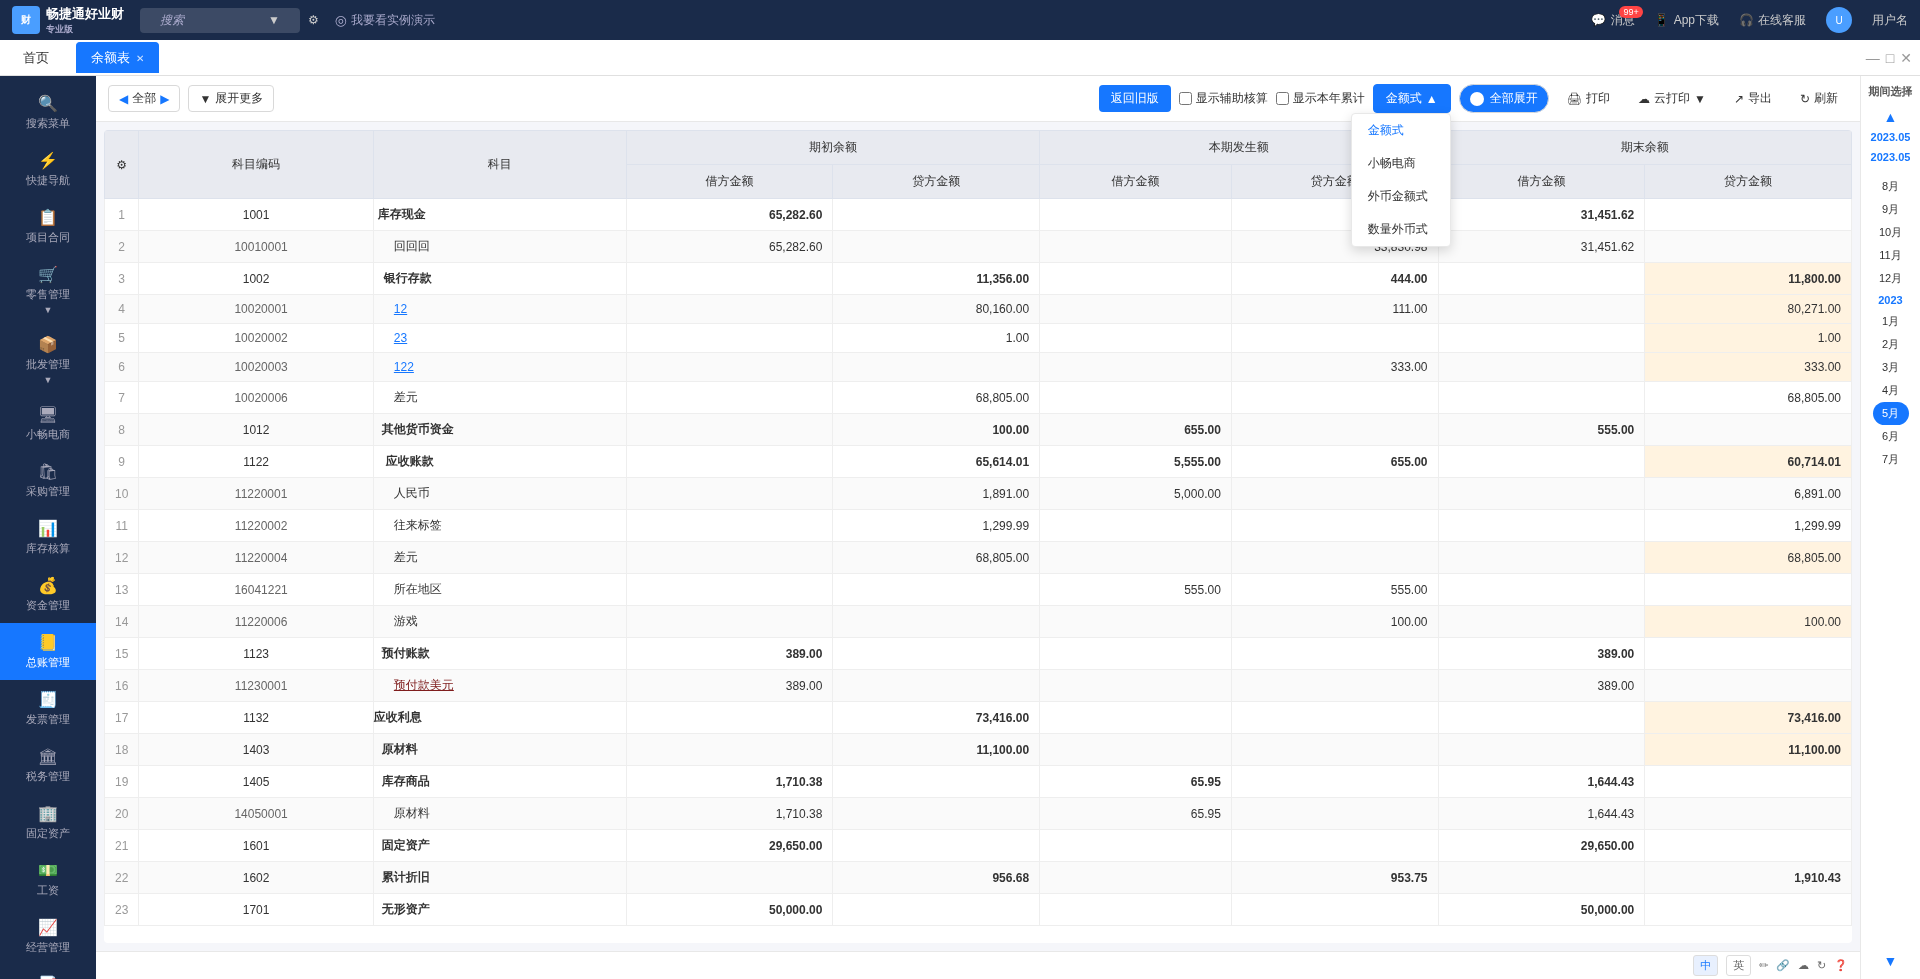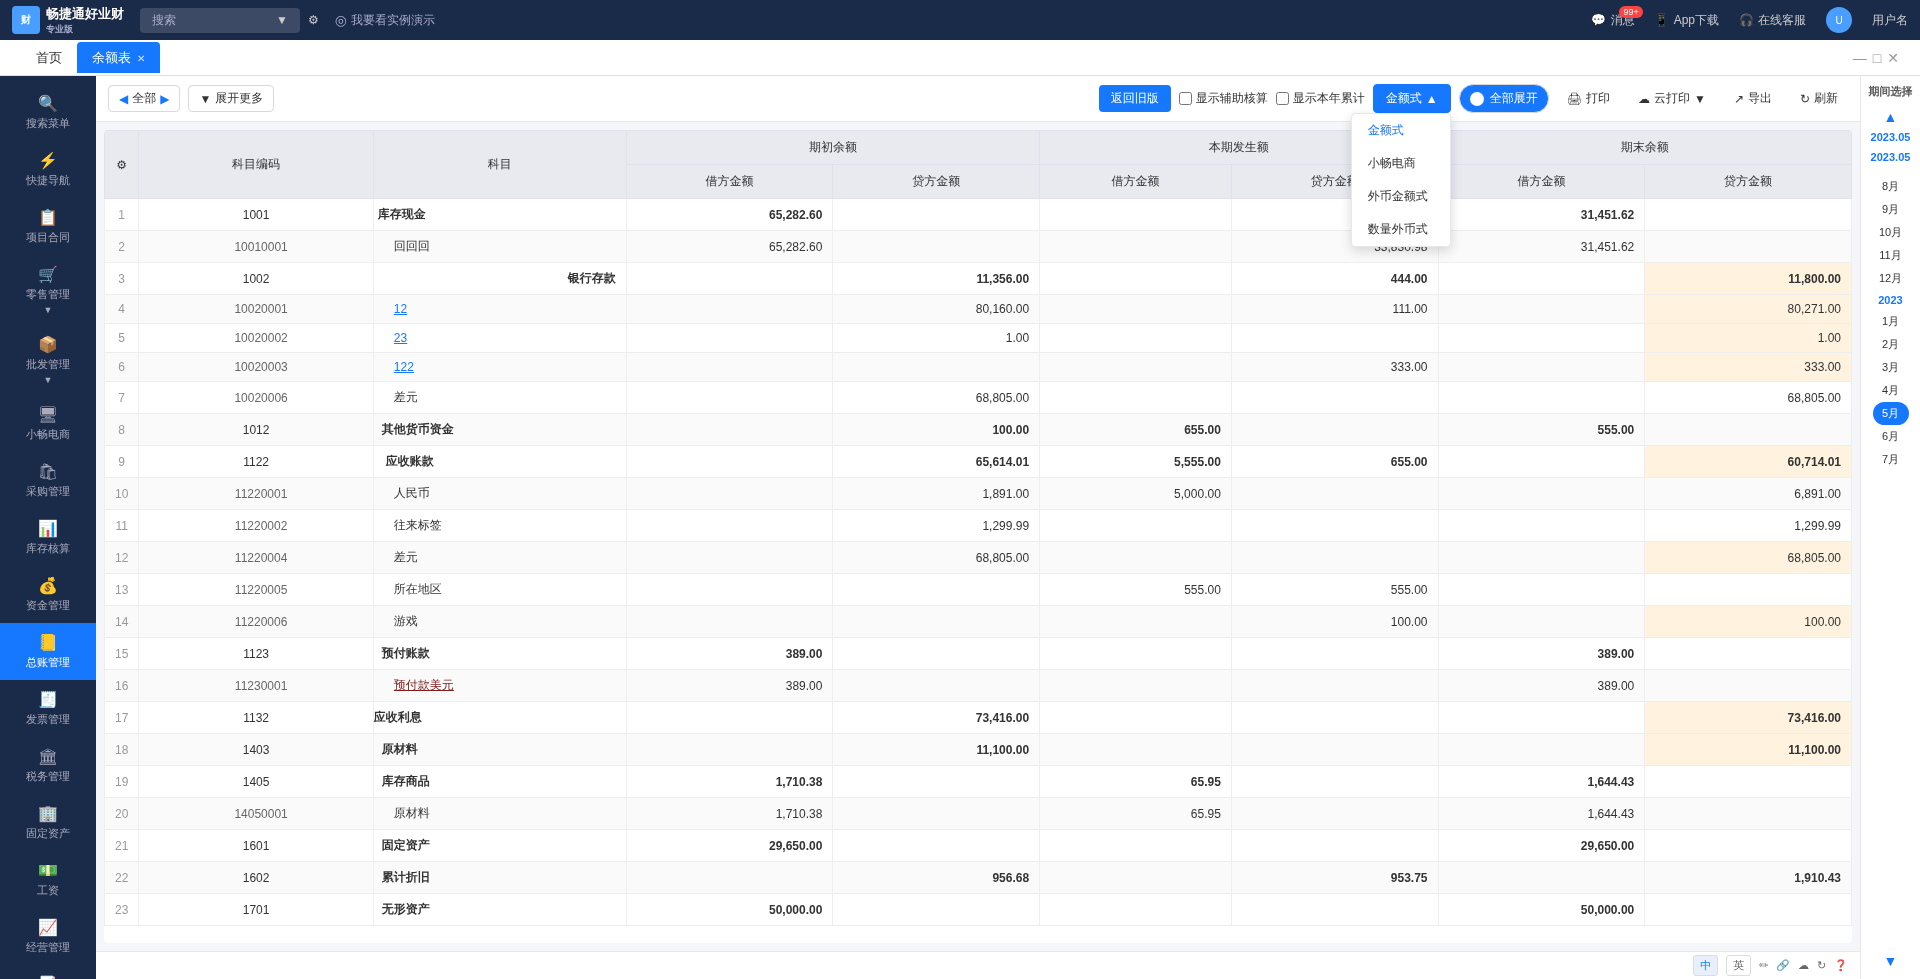--- a/index.html
+++ b/index.html
@@ -5,31 +5,31 @@
     * { box-sizing: border-box; margin: 0; padding: 0; }
     body { font-family: 'Microsoft YaHei', sans-serif; font-size: 12px; background: #f0f2f5; color: #333; overflow: hidden; width: 1920px; height: 979px; }
 
     
     .top-bar { display: flex; align-items: center; background: #1a2b4a; height: 40px; padding: 0 12px; color: #fff; }
     .top-bar .logo { display: flex; align-items: center; gap: 6px; font-size: 13px; font-weight: bold; color: #fff; }
     .top-bar .logo .logo-icon { width: 28px; height: 28px; background: #4a9eff; border-radius: 4px; display: flex; align-items: center; justify-content: center; font-size: 10px; }
     .top-bar .logo-text { display: flex; flex-direction: column; font-size: 11px; }
     .top-bar .logo-text .brand { font-size: 13px; }
     .top-bar .logo-text .edition { font-size: 9px; color: #aac; }
-    .top-bar .search-box { margin-left: 16px; background: rgba(255,255,255,0.15); border-radius: 4px; padding: 4px 12px; color: #ccc; font-size: 12px; width: 160px; display: flex; align-items: center; justify-content: space-between; }
+    .top-bar .search-box { margin-left: 16px; background: rgba(255,255,255,0.15); border-radius: 4px; padding: 4px 20px; color: #ccc; font-size: 12px; width: 160px; display: flex; align-items: center; justify-content: space-between; font-style: italic; }
     .top-bar .settings-icon { margin-left: 8px; color: #ccc; cursor: pointer; }
     .top-bar .demo { margin-left: 16px; color: #aac; font-size: 12px; display: flex; align-items: center; gap: 4px; cursor: pointer; }
     .top-bar .right-icons { margin-left: auto; display: flex; align-items: center; gap: 20px; color: #ccc; font-size: 12px; }
     .top-bar .right-icons .notif { position: relative; }
     .top-bar .right-icons .notif .badge { position: absolute; top: -6px; right: -8px; background: #ff4444; color: #fff; border-radius: 8px; font-size: 9px; padding: 1px 4px; }
     .top-bar .right-icons .item { display: flex; align-items: center; gap: 4px; cursor: pointer; }
     .top-bar .avatar { width: 26px; height: 26px; border-radius: 50%; background: #4a9eff; display: flex; align-items: center; justify-content: center; color: #fff; font-size: 10px; }
 
     
-    .tab-bar { display: flex; align-items: center; background: #fff; border-bottom: 1px solid #e0e0e0; height: 36px; padding: 0 21px; gap: 0; }
+    .tab-bar { display: flex; align-items: center; background: #fff; border-bottom: 1px solid #e0e0e0; height: 36px; padding: 0 8px; gap: 12px; }
     .tab-item { display: flex; align-items: center; gap: 6px; padding: 6px 14px; border-radius: 4px 4px 0 0; cursor: pointer; font-size: 13px; color: #666; border: 1px solid transparent; border-bottom: none; }
     .tab-item.home { color: #333; }
     .tab-item.active { background: #1677ff; color: #fff; border-color: #1677ff; }
     .tab-item .close-icon { font-size: 10px; opacity: 0.8; }
 
     
     .main-layout { display: flex; height: calc(979px - 40px - 36px); }
 
     
     .sidebar { width: 96px; background: #1a2b4a; color: #ccc; display: flex; flex-direction: column; align-items: center; padding-top: 8px; overflow-y: auto; }
@@ -304,21 +304,21 @@
               <td style="text-align: right;">65,282.60</td>
               <td style="text-align: right;"></td>
               <td style="text-align: right;"></td>
               <td style="text-align: right;">33,830.98</td>
               <td style="text-align: right;">31,451.62</td>
               <td style="text-align: right;"></td>
             </tr>
             <tr>
               <td style="color: rgb(153, 153, 153); text-align: center;">3</td>
               <td style="text-align: center; font-weight: 500;">1002</td>
-              <td style="text-align: right; font-weight: bold;">银行存款</td>
+              <td style="text-align: left; font-weight: bold;">银行存款</td>
               <td style="text-align: right; font-weight: bold;"></td>
               <td style="text-align: right; font-weight: bold;">11,356.00</td>
               <td style="text-align: right; font-weight: bold;"></td>
               <td style="text-align: right; font-weight: bold;">444.00</td>
               <td style="text-align: right; font-weight: bold;"></td>
               <td style="text-align: right; font-weight: bold; background: rgb(255, 243, 224);">11,800.00</td>
             </tr>
             <tr>
               <td style="color: rgb(153, 153, 153); text-align: center;">4</td>
               <td style="text-align: center; color: rgb(102, 102, 102); padding-left: 20px;">10020001</td>
@@ -413,21 +413,21 @@
               <td style="text-align: left; padding-left: 20px;">差元</td>
               <td style="text-align: right;"></td>
               <td style="text-align: right;">68,805.00</td>
               <td style="text-align: right;"></td>
               <td style="text-align: right;"></td>
               <td style="text-align: right;"></td>
               <td style="text-align: right; background: rgb(255, 243, 224);">68,805.00</td>
             </tr>
             <tr>
               <td style="color: rgb(153, 153, 153); text-align: center;">13</td>
-              <td style="text-align: center; color: rgb(102, 102, 102); padding-left: 20px;">11220005</td>
+              <td style="text-align: center; color: rgb(102, 102, 102); padding-left: 20px;">16041221</td>
               <td style="text-align: left; padding-left: 20px;">所在地区</td>
               <td style="text-align: right;"></td>
               <td style="text-align: right;"></td>
               <td style="text-align: right;">555.00</td>
               <td style="text-align: right;">555.00</td>
               <td style="text-align: right;"></td>
               <td style="text-align: right;"></td>
             </tr>
             <tr>
               <td style="color: rgb(153, 153, 153); text-align: center;">14</td>

